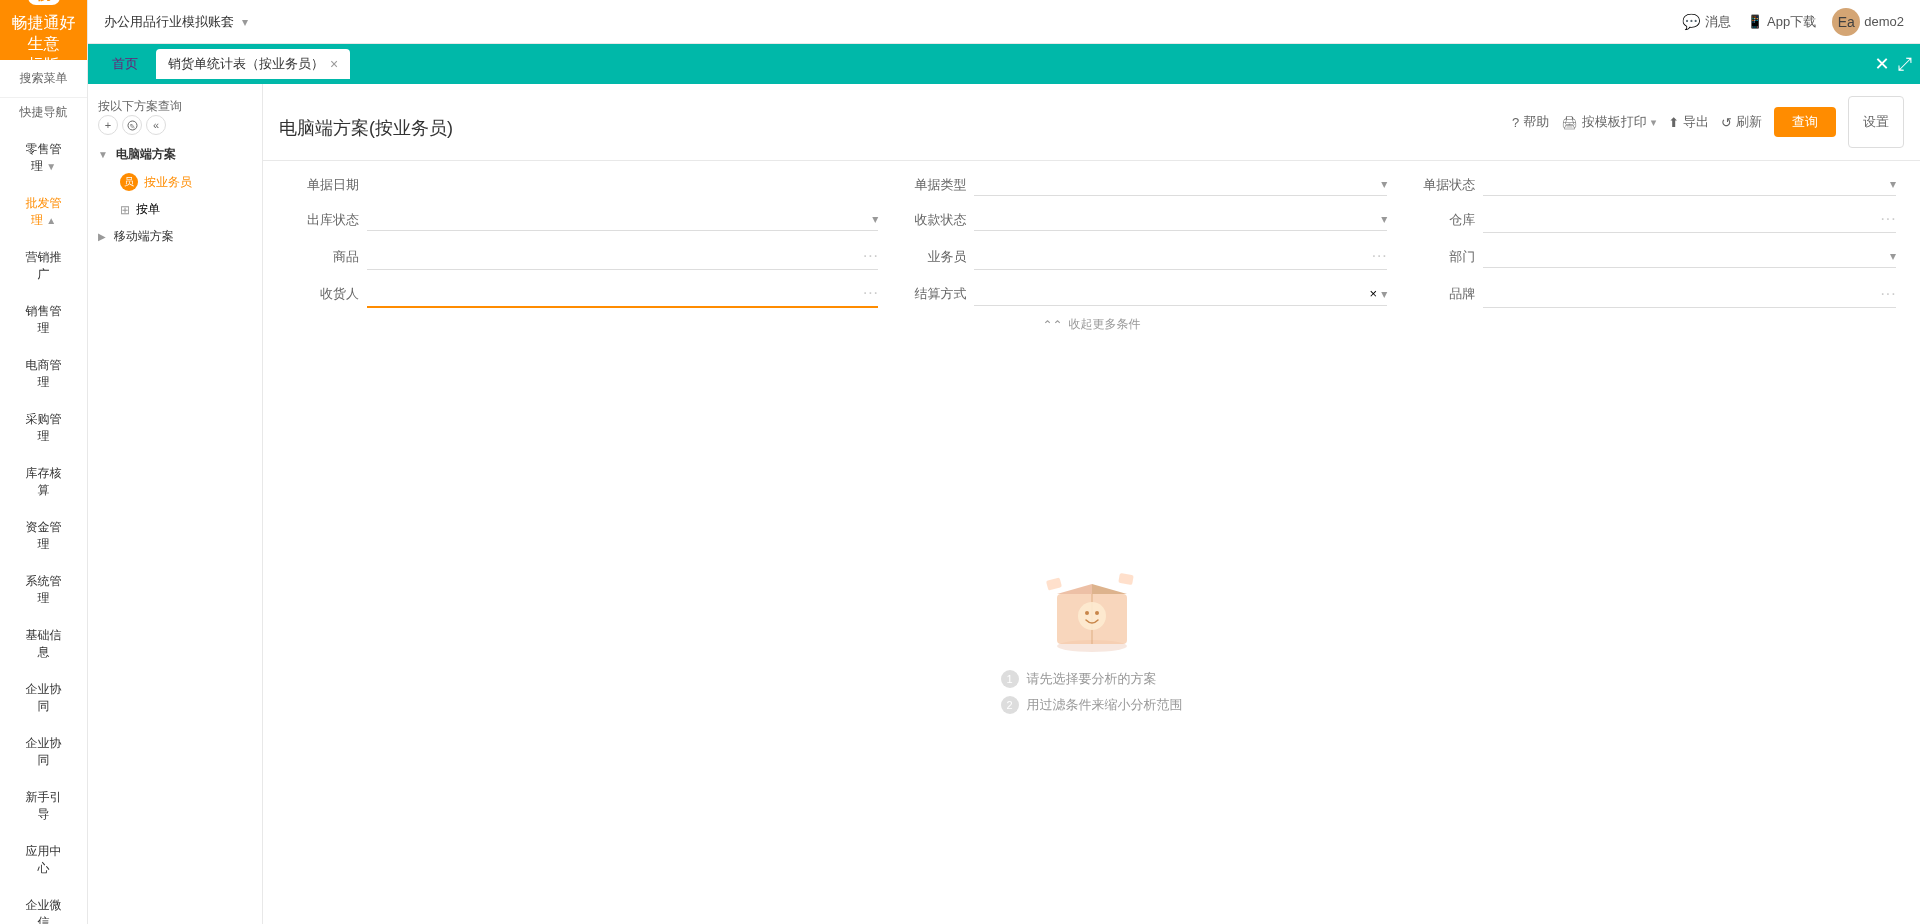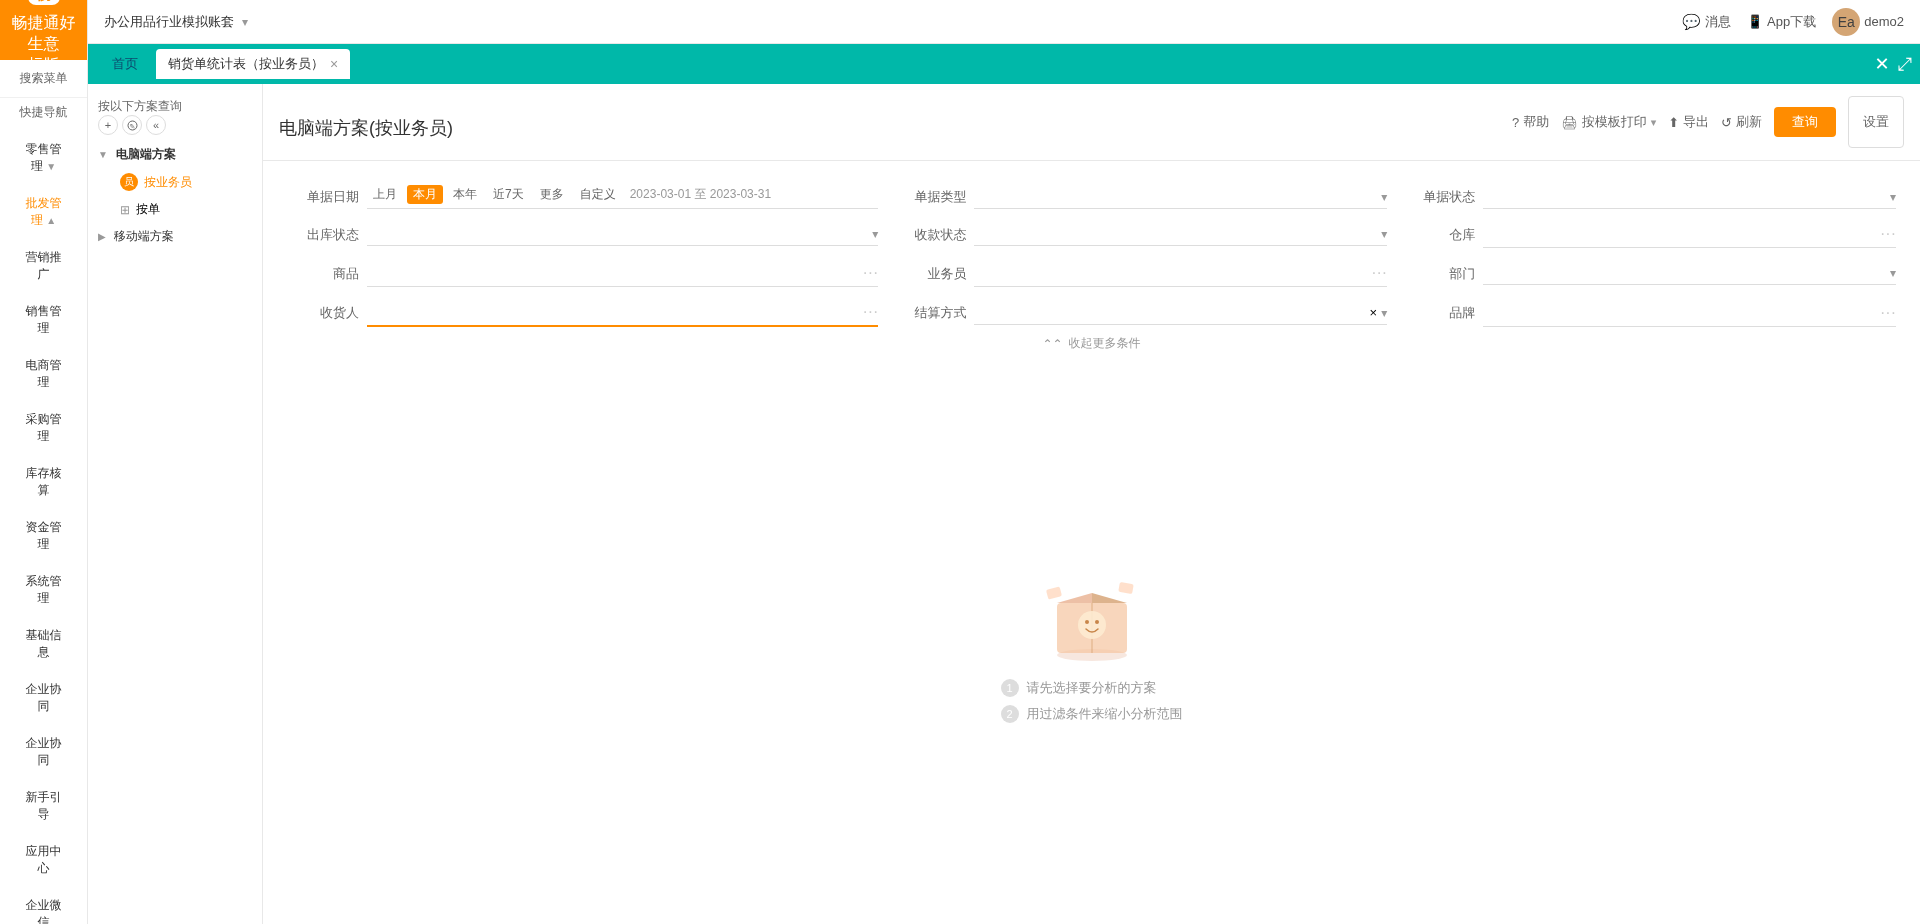--- a/index.html
+++ b/index.html
@@ -106,21 +106,21 @@
       height: 40px;
       background: #00b8a9;
       display: flex;
       align-items: center;
       padding: 0 8px;
       gap: 2px;
       flex-shrink: 0;
     }
     #tabbar .tab-home {
       padding: 6px 16px;
-      color: #0c4a6e;
+      color: #701a75;
       font-size: 13px;
       cursor: pointer;
       border-radius: 4px 4px 0 0;
     }
     #tabbar .tab-active {
       background: #fff;
       color: #333;
       padding: 6px 12px;
       border-radius: 4px 4px 0 0;
       display: flex; align-items: center; gap: 6px;
@@ -237,21 +237,20 @@
     #filter-area {
       background: #fff;
       padding: 12px 16px;
       flex-shrink: 0;
     }
     .filter-row {
       display: flex;
       align-items: center;
       margin-bottom: 10px;
       gap: 0;
-      margin-top: 12px;
     }
     .filter-label {
       width: 80px;
       font-size: 13px;
       color: #666;
       flex-shrink: 0;
       text-align: right;
       padding-right: 8px;
     }
     .date-shortcuts {
@@ -474,31 +473,20 @@
           <button class="query-btn">查询</button>
           <button class="setting-btn">设置</button>
         </div>
       </div>
 
       <div id="filter-area">
 
         <div class="filter-row">
           <div class="filter-col" style="flex:1.2">
             <span class="filter-label">单据日期</span>
-            <div style="display:flex;align-items:center;gap:4px;border-bottom:1px solid #ddd;flex:1;padding-bottom:4px;">
-              <div class="date-shortcuts">
-                <span class="date-btn">上月</span>
-                <span class="date-btn active">本月</span>
-                <span class="date-btn">本年</span>
-                <span class="date-btn">近7天</span>
-                <span class="date-btn">更多</span>
-                <span class="date-btn">自定义</span>
-              </div>
-              <span class="date-range">2023-03-01 至 2023-03-31</span>
-            </div>
           </div>
           <div class="filter-col" style="flex:1">
             <span class="filter-label">单据类型</span>
             <div class="filter-select-box">
               <span class="label"></span>
               <span class="arrow">▾</span>
             </div>
           </div>
           <div class="filter-col" style="flex:1">
             <span class="filter-label">单据状态</span>

